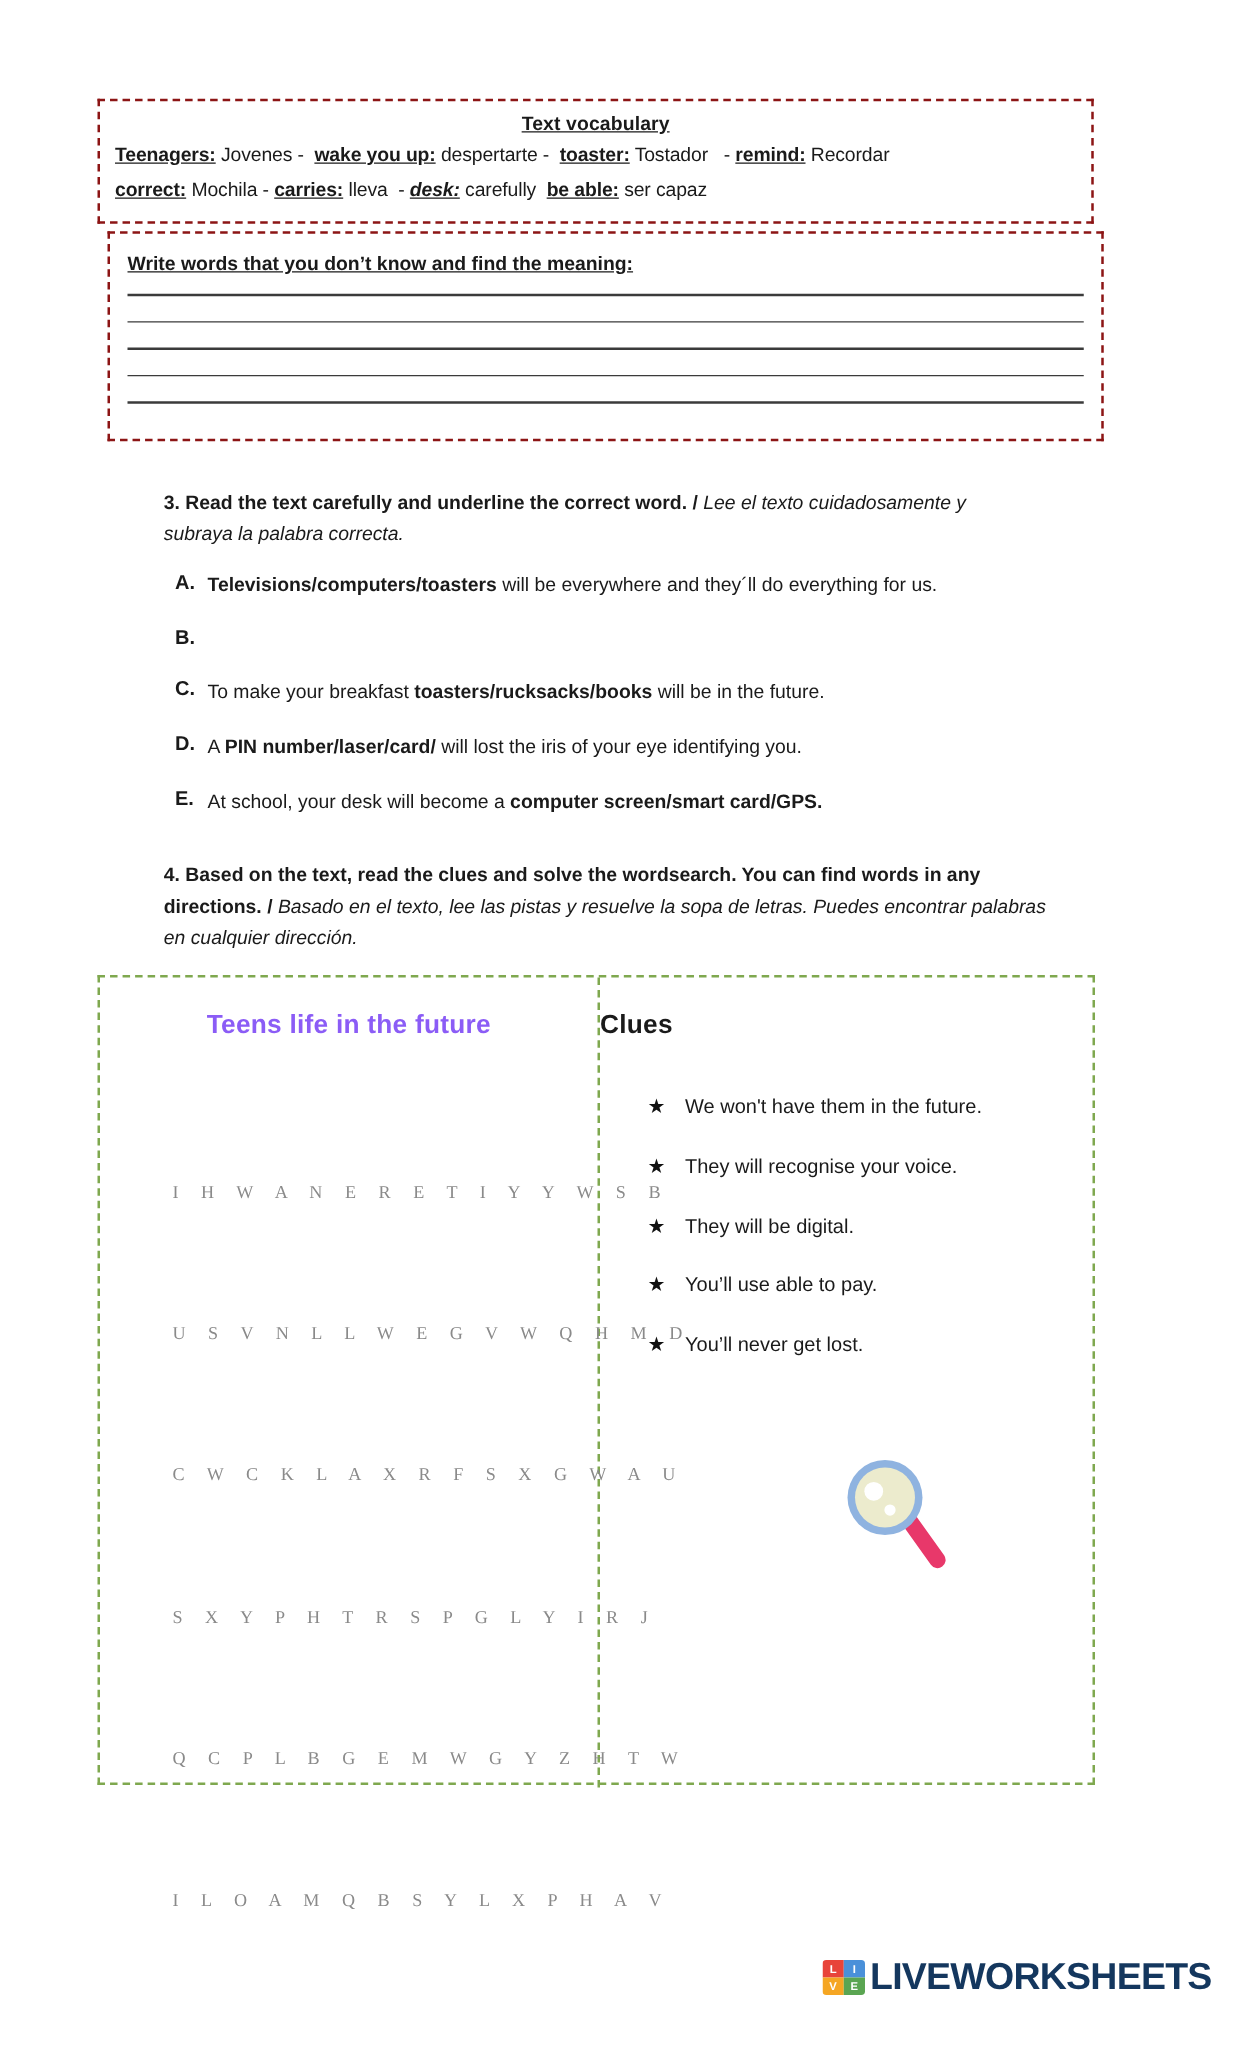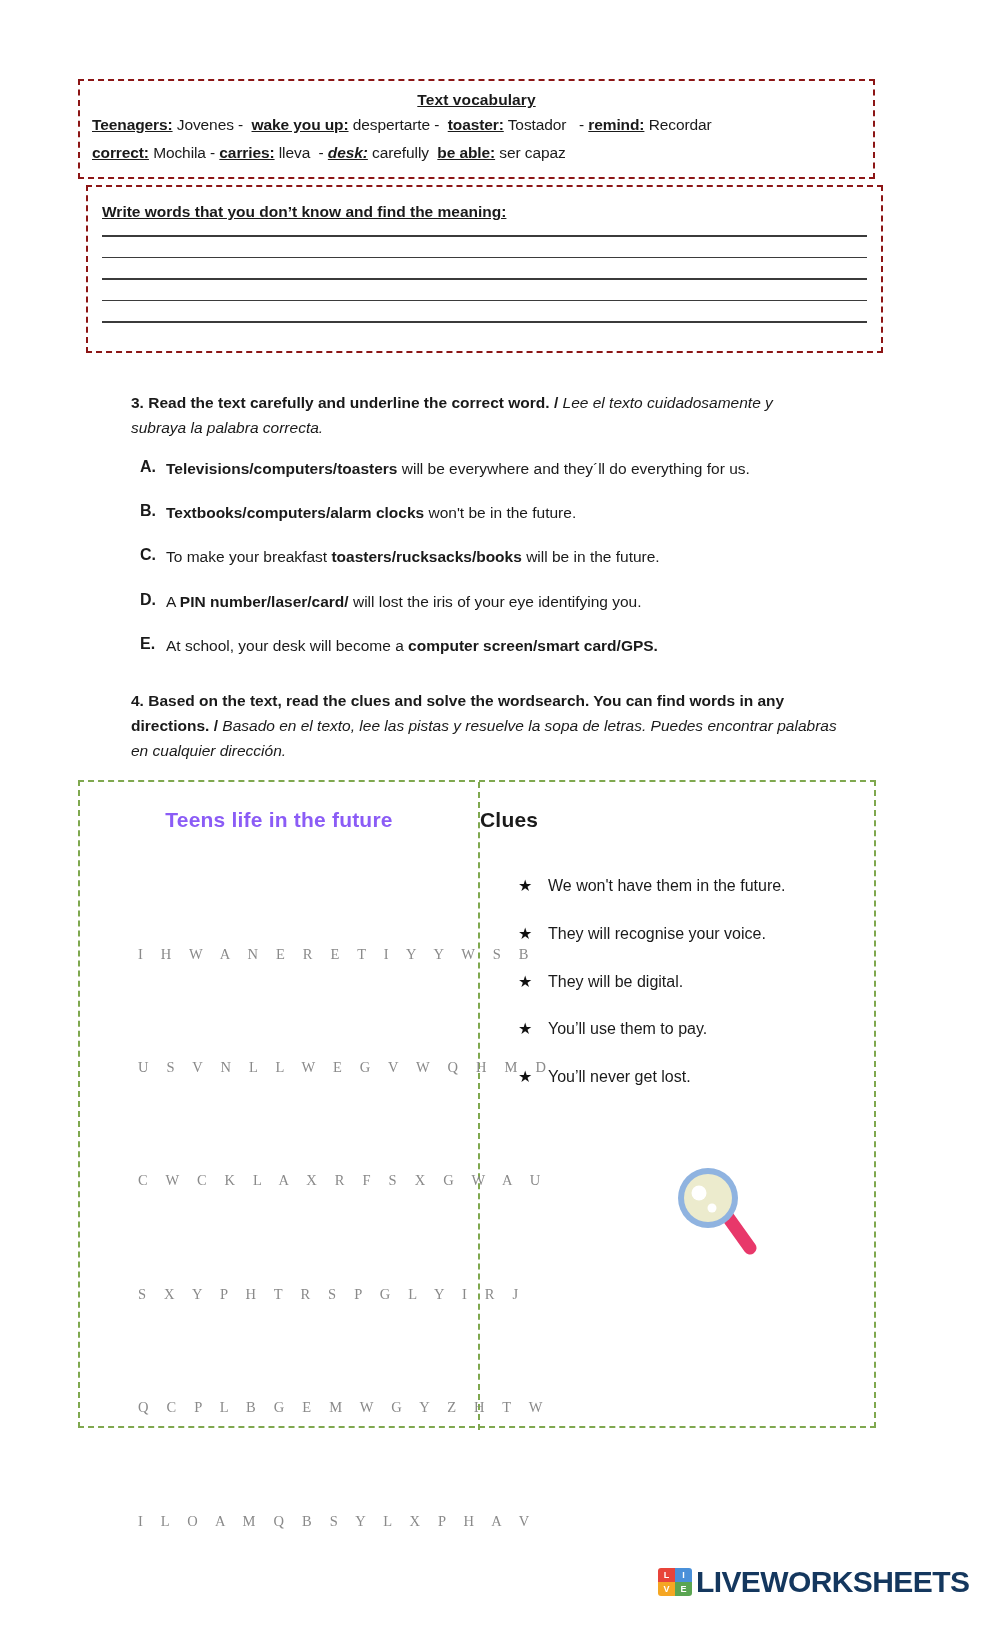--- a/index.html
+++ b/index.html
@@ -177,21 +177,20 @@
     <i>Lee el texto cuidadosamente y subraya la palabra correcta.</i>
   </div>
 
   <div class="items">
     <div class="item">
       <span class="item-letter">A.</span>
       <span class="item-text"><span></span><b>Televisions/computers/toasters</b><span> will be everywhere and they´ll do everything for us.</span></span>
     </div>
     <div class="item">
       <span class="item-letter">B.</span>
-      <span class="item-text"><span></span><b>Textbooks/computers/alarm clocks</b><span> won't be in the future.</span></span>
     </div>
     <div class="item">
       <span class="item-letter">C.</span>
       <span class="item-text"><span>To make your breakfast </span><b>toasters/rucksacks/books</b><span> will be in the future.</span></span>
     </div>
     <div class="item">
       <span class="item-letter">D.</span>
       <span class="item-text"><span>A </span><b>PIN number/laser/card/</b><span> will lost the iris of your eye identifying you.</span></span>
     </div>
     <div class="item">
@@ -240,21 +239,21 @@
         <div class="clue">
           <span class="clue-star">★</span>
           <span>They will recognise your voice.</span>
         </div>
         <div class="clue">
           <span class="clue-star">★</span>
           <span>They will be digital.</span>
         </div>
         <div class="clue">
           <span class="clue-star">★</span>
-          <span>You’ll use them to pay.</span>
+          <span>You’ll use able to pay.</span>
         </div>
         <div class="clue">
           <span class="clue-star">★</span>
           <span>You’ll never get lost.</span>
         </div>
       </div>
 
       <svg class="magnifier" viewBox="0 0 100 96">
         <line x1="57" y1="53" x2="82" y2="88" stroke="#e8386a" stroke-width="13" stroke-linecap="round"></line>
         <circle cx="40" cy="38" r="30" fill="#8fb3e0"></circle>

